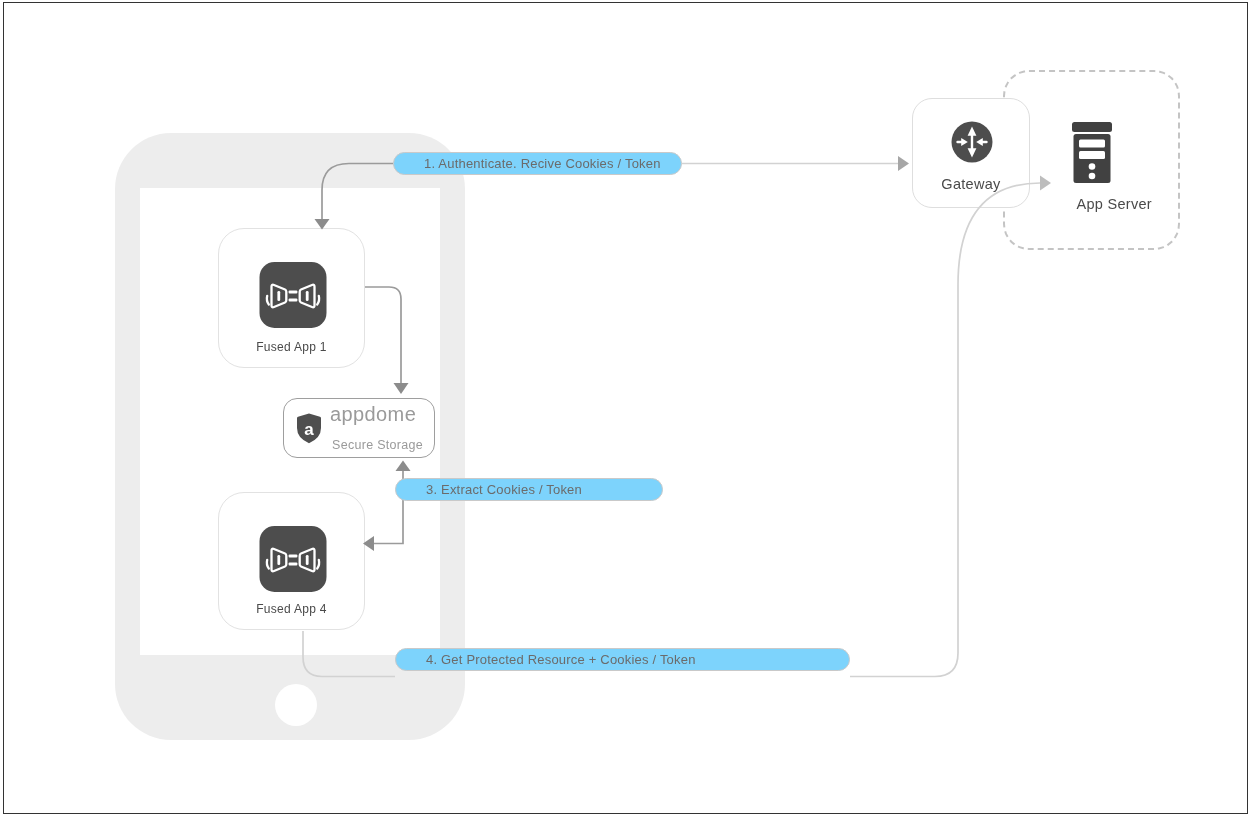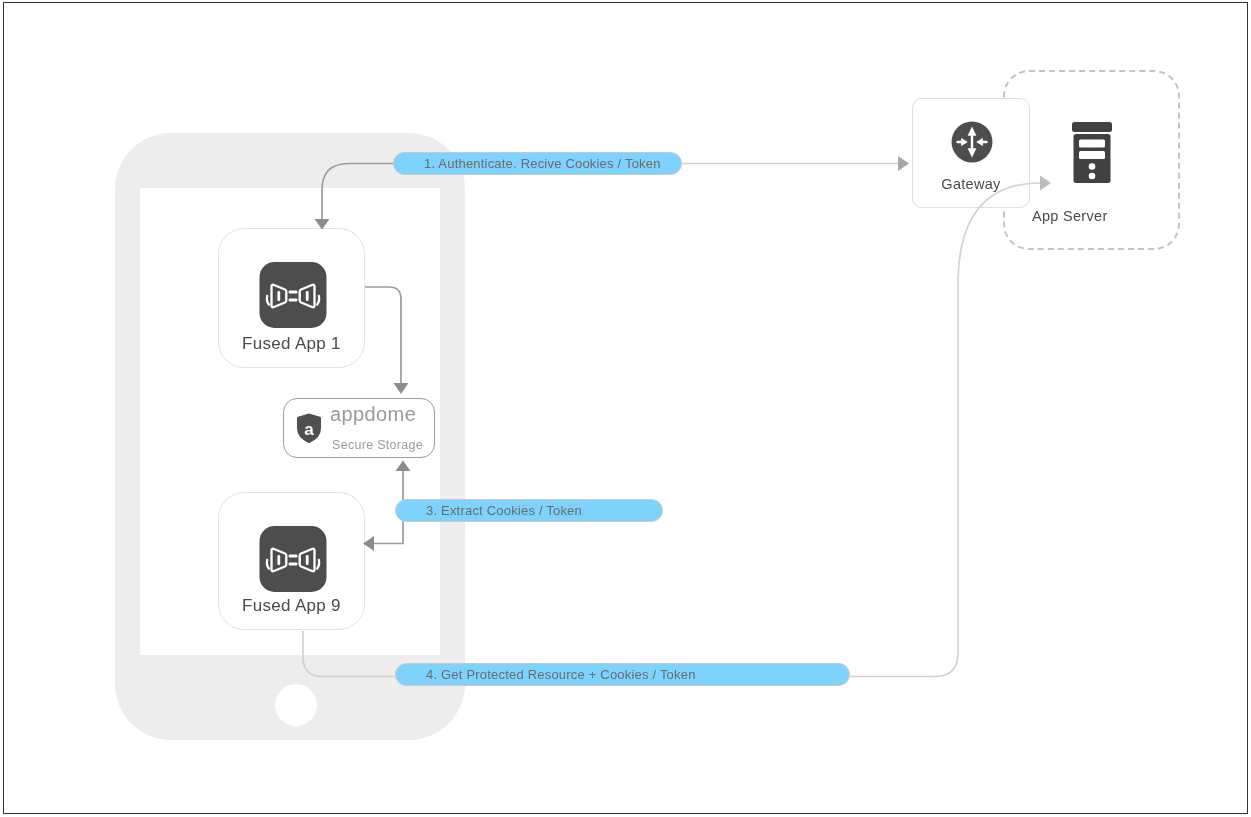--- a/index.html
+++ b/index.html
@@ -12,55 +12,55 @@
   .screen{position:absolute;left:25px;top:55px;width:300px;height:467px;background:#ffffff;}
   .home{position:absolute;left:160px;top:551px;width:42px;height:42px;border-radius:50%;background:#ffffff;}
 
   
   .node{position:absolute;background:#fff;box-sizing:border-box;}
   .app-node{width:147px;border:1.5px solid #e2e2e2;border-radius:26px;}
   .fused1{left:218px;top:228px;height:140px;}
   .fused2{left:218px;top:492px;height:138px;}
   .app-node .plug-wrap{position:absolute;left:39.5px;top:33px;width:68px;height:66px;}
   .node-label{position:absolute;left:0;bottom:13px;width:100%;text-align:center;
-              font-size:17px;color:#4a4a4a;letter-spacing:.3px;}
+              font-size:12px;color:#4a4a4a;letter-spacing:.3px;}
 
   .storage{left:283px;top:398px;width:152px;height:60px;border:1.5px solid #9e9e9e;border-radius:14px;
            display:flex;align-items:center;padding:0 8px 0 11px;gap:7px;}
   .storage .brand{font-size:20px;color:#9a9a9a;letter-spacing:.4px;line-height:21px;}
   .storage .sub{font-size:12.5px;color:#9a9a9a;letter-spacing:.3px;margin:14px 0 0 2px;line-height:13px;}
 
   .boundary{position:absolute;left:1003px;top:70px;width:177px;height:180px;box-sizing:border-box;
             border:2px dashed #c4c4c4;border-radius:26px;}
 
-  .gateway-node{left:912px;top:98px;width:118px;height:110px;border:1.5px solid #dedede;border-radius:10px;}
+  .gateway-node{left:912px;top:98px;width:118px;height:110px;border:1.5px solid #dedede;border-radius:20px;}
   .gateway-node .gw-icon{position:absolute;left:37px;top:21px;}
   .gateway-node .node-label{bottom:15px;font-size:14.5px;}
 
   .server-group{position:absolute;left:1032px;top:118px;width:120px;}
   .server-group svg{display:block;margin:0 auto;}
-  .server-label{margin-top:20px;text-align:left;font-size:14.5px;color:#4a4a4a;letter-spacing:.3px;}
+  .server-label{margin-top:8px;text-align:right;font-size:14.5px;color:#4a4a4a;letter-spacing:.3px;}
 
   
   .connectors{position:absolute;left:0;top:0;pointer-events:none;}
   .connectors .ln{fill:none;stroke-width:1.7px;}
   .connectors .dark{stroke:#9b9b9b;}
   .connectors .light{stroke:#d2d2d2;}
   .connectors .dark-head{fill:#8c8c8c;}
   .connectors .mid-head{fill:#a6a6a6;}
   .connectors .light-head{fill:#bdbdbd;}
 
   
   .pill{position:absolute;height:23px;background:#7dd3fc;border:1.5px solid #c9c9c9;border-radius:13px;
         box-sizing:border-box;display:flex;align-items:center;padding-left:30px;
         font-size:13px;color:#6b6b6b;letter-spacing:.2px;white-space:nowrap;}
   .pill1{left:393px;top:152px;width:289px;}
   .pill2{left:393px;top:330px;width:274px;}
-  .pill3{left:395px;top:499px;width:268px;align-items:center;}
-  .pill4{left:395px;top:663px;width:455px;}
+  .pill3{left:395px;top:478px;width:268px;align-items:center;}
+  .pill4{left:395px;top:648px;width:455px;}
 </style>
 </head>
 <body>
 
 <div class="canvas">
 
   <div class="phone">
     <div class="screen"></div>
     <div class="home"></div>
   </div>
@@ -133,21 +133,21 @@
           <path d="M58.2 42.5 Q61 39 59.8 33.8"></path>
         </g>
         <g fill="#fff">
           <rect x="18.4" y="29" width="2.8" height="10" rx="1.3"></rect>
           <rect x="46.8" y="29" width="2.8" height="10" rx="1.3"></rect>
           <rect x="29.6" y="28.6" width="8.8" height="3" rx="1"></rect>
           <rect x="29.6" y="36.4" width="8.8" height="3" rx="1"></rect>
         </g>
       </svg>
     </div>
-    <div class="node-label">Fused App 9</div>
+    <div class="node-label">Fused App 4</div>
   </div>
 
   <div class="node storage">
     <svg width="28" height="33" viewBox="0 0 28 33">
       <path d="M14 1.5 L3 4.8 Q2 5.1 2 6.2 V16 Q2 26 14 31.2 Q26 26 26 16 V6.2 Q26 5.1 25 4.8 Z" fill="#4f4f4f"></path>
       <text x="14" y="22.5" text-anchor="middle" font-family="Liberation Sans, sans-serif" font-size="17" font-weight="bold" fill="#fff">a</text>
     </svg>
     <div>
       <div class="brand">appdome</div>
       <div class="sub">Secure Storage</div>

